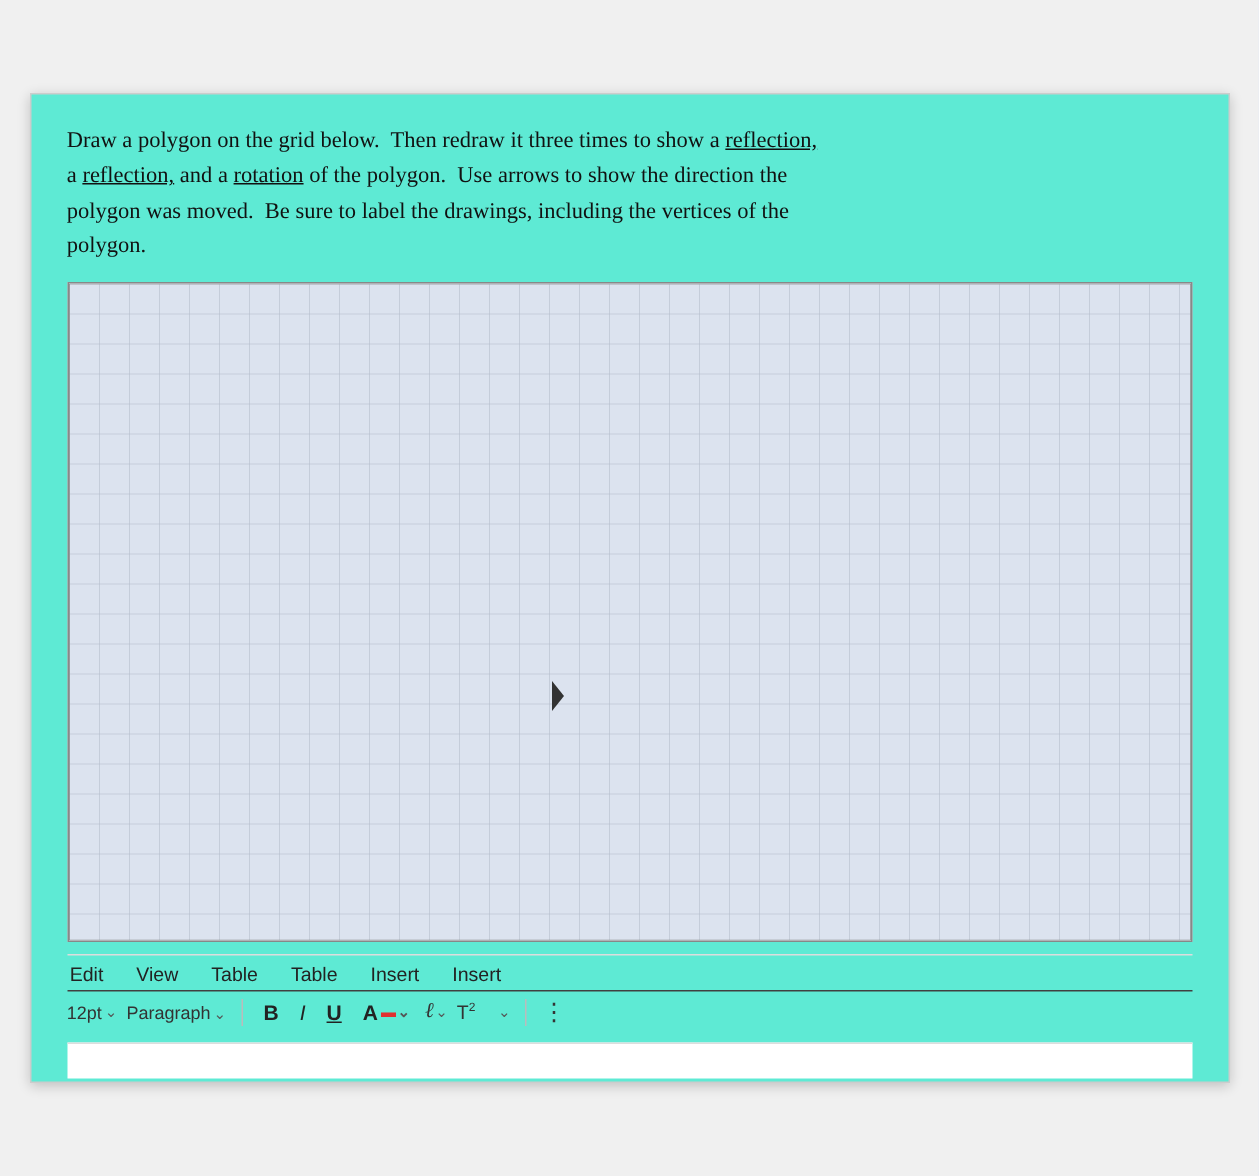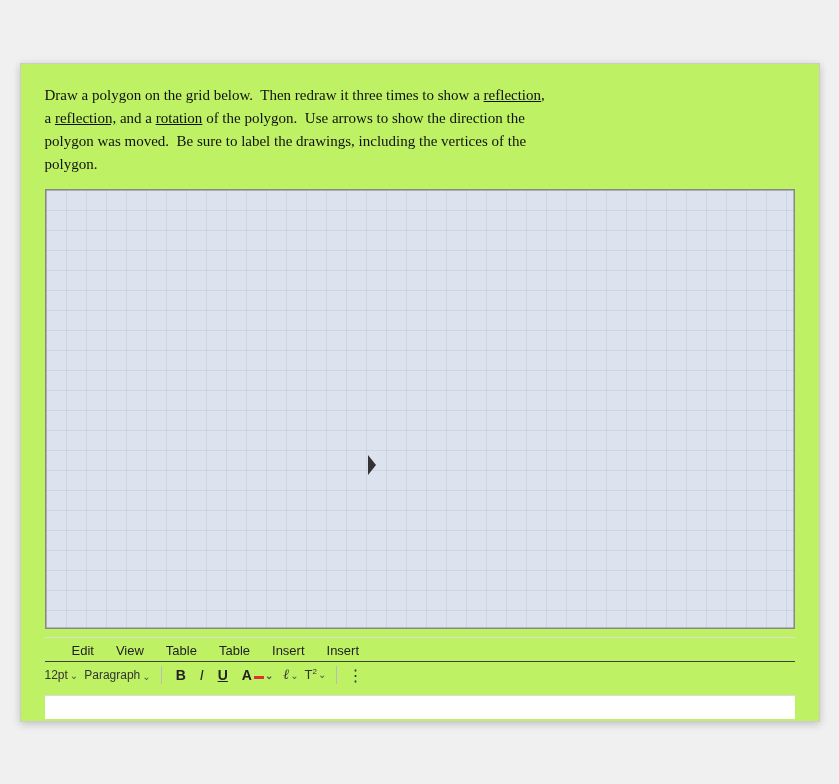--- a/index.html
+++ b/index.html
@@ -14,21 +14,21 @@
       background: #f0f0f0;
       font-family: 'Times New Roman', Times, serif;
       display: flex;
       align-items: center;
       justify-content: center;
       overflow: hidden;
     }
 
     .page-container {
       width: 800px;
-      background: #bef264;
+      background: #5eead4;
       border: 1px solid #cccccc;
       box-shadow: 0 2px 8px rgba(0,0,0,0.2);
       padding: 20px 24px 0 24px;
     }
 
     .instructions {
       font-size: 15px;
       line-height: 1.55;
       margin-bottom: 12px;
       color: #111;
@@ -59,21 +59,20 @@
     }
 
     .menu-bar {
       display: flex;
       align-items: center;
       padding: 4px 0 2px 0;
       font-family: Arial, sans-serif;
       font-size: 13px;
       color: #222;
       gap: 18px;
-      margin-left: 25px;
     }
 
     .menu-item {
       cursor: pointer;
       padding: 1px 2px;
       color: #222;
     }
 
     .formatting-bar {
       display: flex;
@@ -146,21 +145,21 @@
       align-items: center;
       gap: 1px;
       color: #333;
     }
 
     .fmt-btn-t2 {
       font-size: 13px;
       cursor: pointer;
       display: flex;
       align-items: center;
-      gap: 1px;
+      gap: 15px;
       color: #333;
     }
 
     .more-btn {
       font-size: 16px;
       cursor: pointer;
       color: #333;
       letter-spacing: 1px;
     }
 

